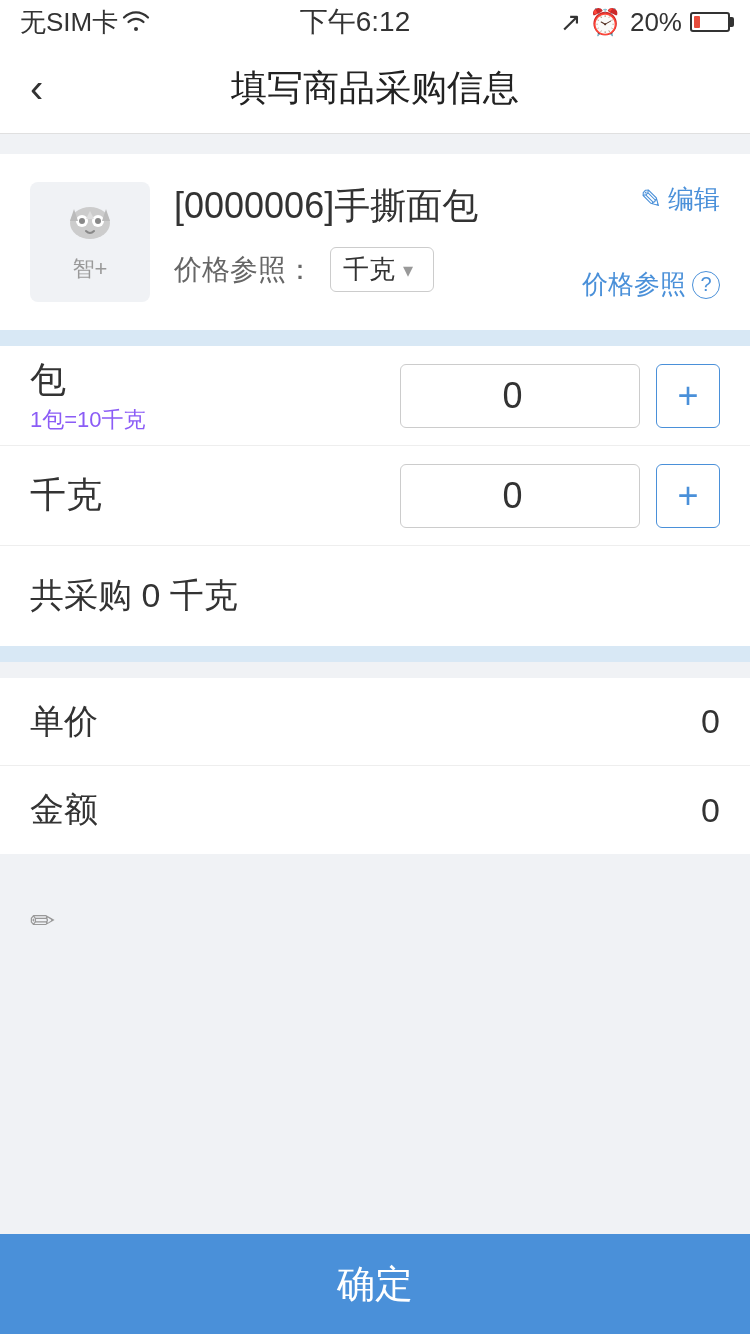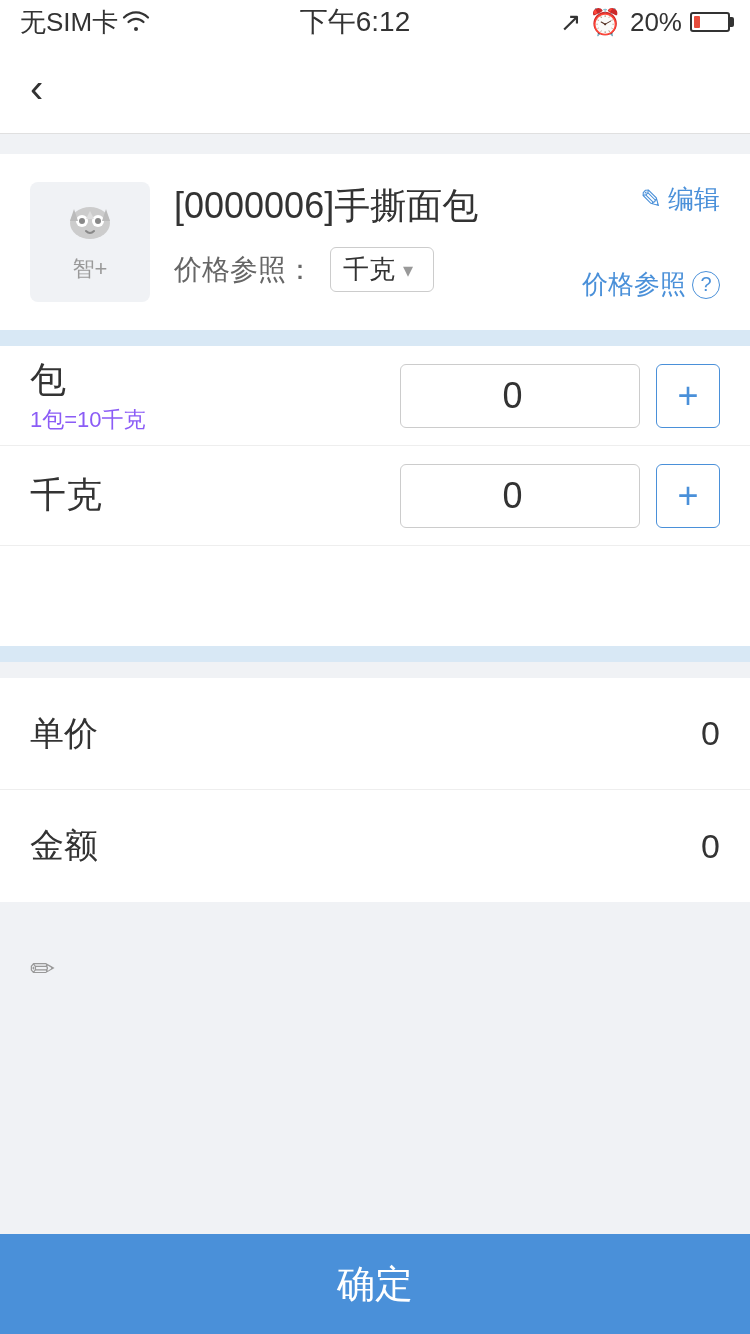--- a/index.html
+++ b/index.html
@@ -273,21 +273,21 @@
     
     .price-section {
       background: #fff;
       margin-top: 16px;
     }
     .price-row {
       display: flex;
       align-items: center;
       justify-content: space-between;
       padding: 0 30px;
-      height: 112px;
+      height: 88px;
       border-bottom: 1px solid #eee;
     }
     .price-row:last-child {
       border-bottom: none;
       text-align: center;
     }
     .price-label {
       font-size: 34px;
       color: #333;
     }
@@ -367,20 +367,21 @@
     <div class="battery">
       <div class="battery-body">
         <div class="battery-fill"></div>
       </div>
     </div>
   </div>
 </div>
 
 <div class="nav-bar">
   <div class="nav-back">‹</div>
+  <div class="nav-title">填写商品采购信息</div>
 </div>
 
 <div class="main-content">
 
   <div class="product-card">
     <div class="product-thumbnail">
       <div class="owl-icon">
         <svg width="52" height="40" viewBox="0 0 52 40" fill="none">
           <ellipse cx="26" cy="22" rx="20" ry="16" fill="#ccc"></ellipse>
           <circle cx="18" cy="20" r="6" fill="#fff"></circle>
@@ -439,20 +440,21 @@
       <div class="input-field-wrap">
         <input class="qty-input" type="number" value="0" style="">
         <div class="plus-btn">
           <span class="plus-icon">+</span>
         </div>
       </div>
     </div>
   </div>
 
   <div class="total-row">
+    <span class="total-text">共采购 0 千克</span>
   </div>
 
   <div class="divider-blue"></div>
 
   <div class="price-section">
     <div class="price-row">
       <span class="price-label">单价</span>
       <span class="price-value">0</span>
     </div>
     <div class="price-row">

